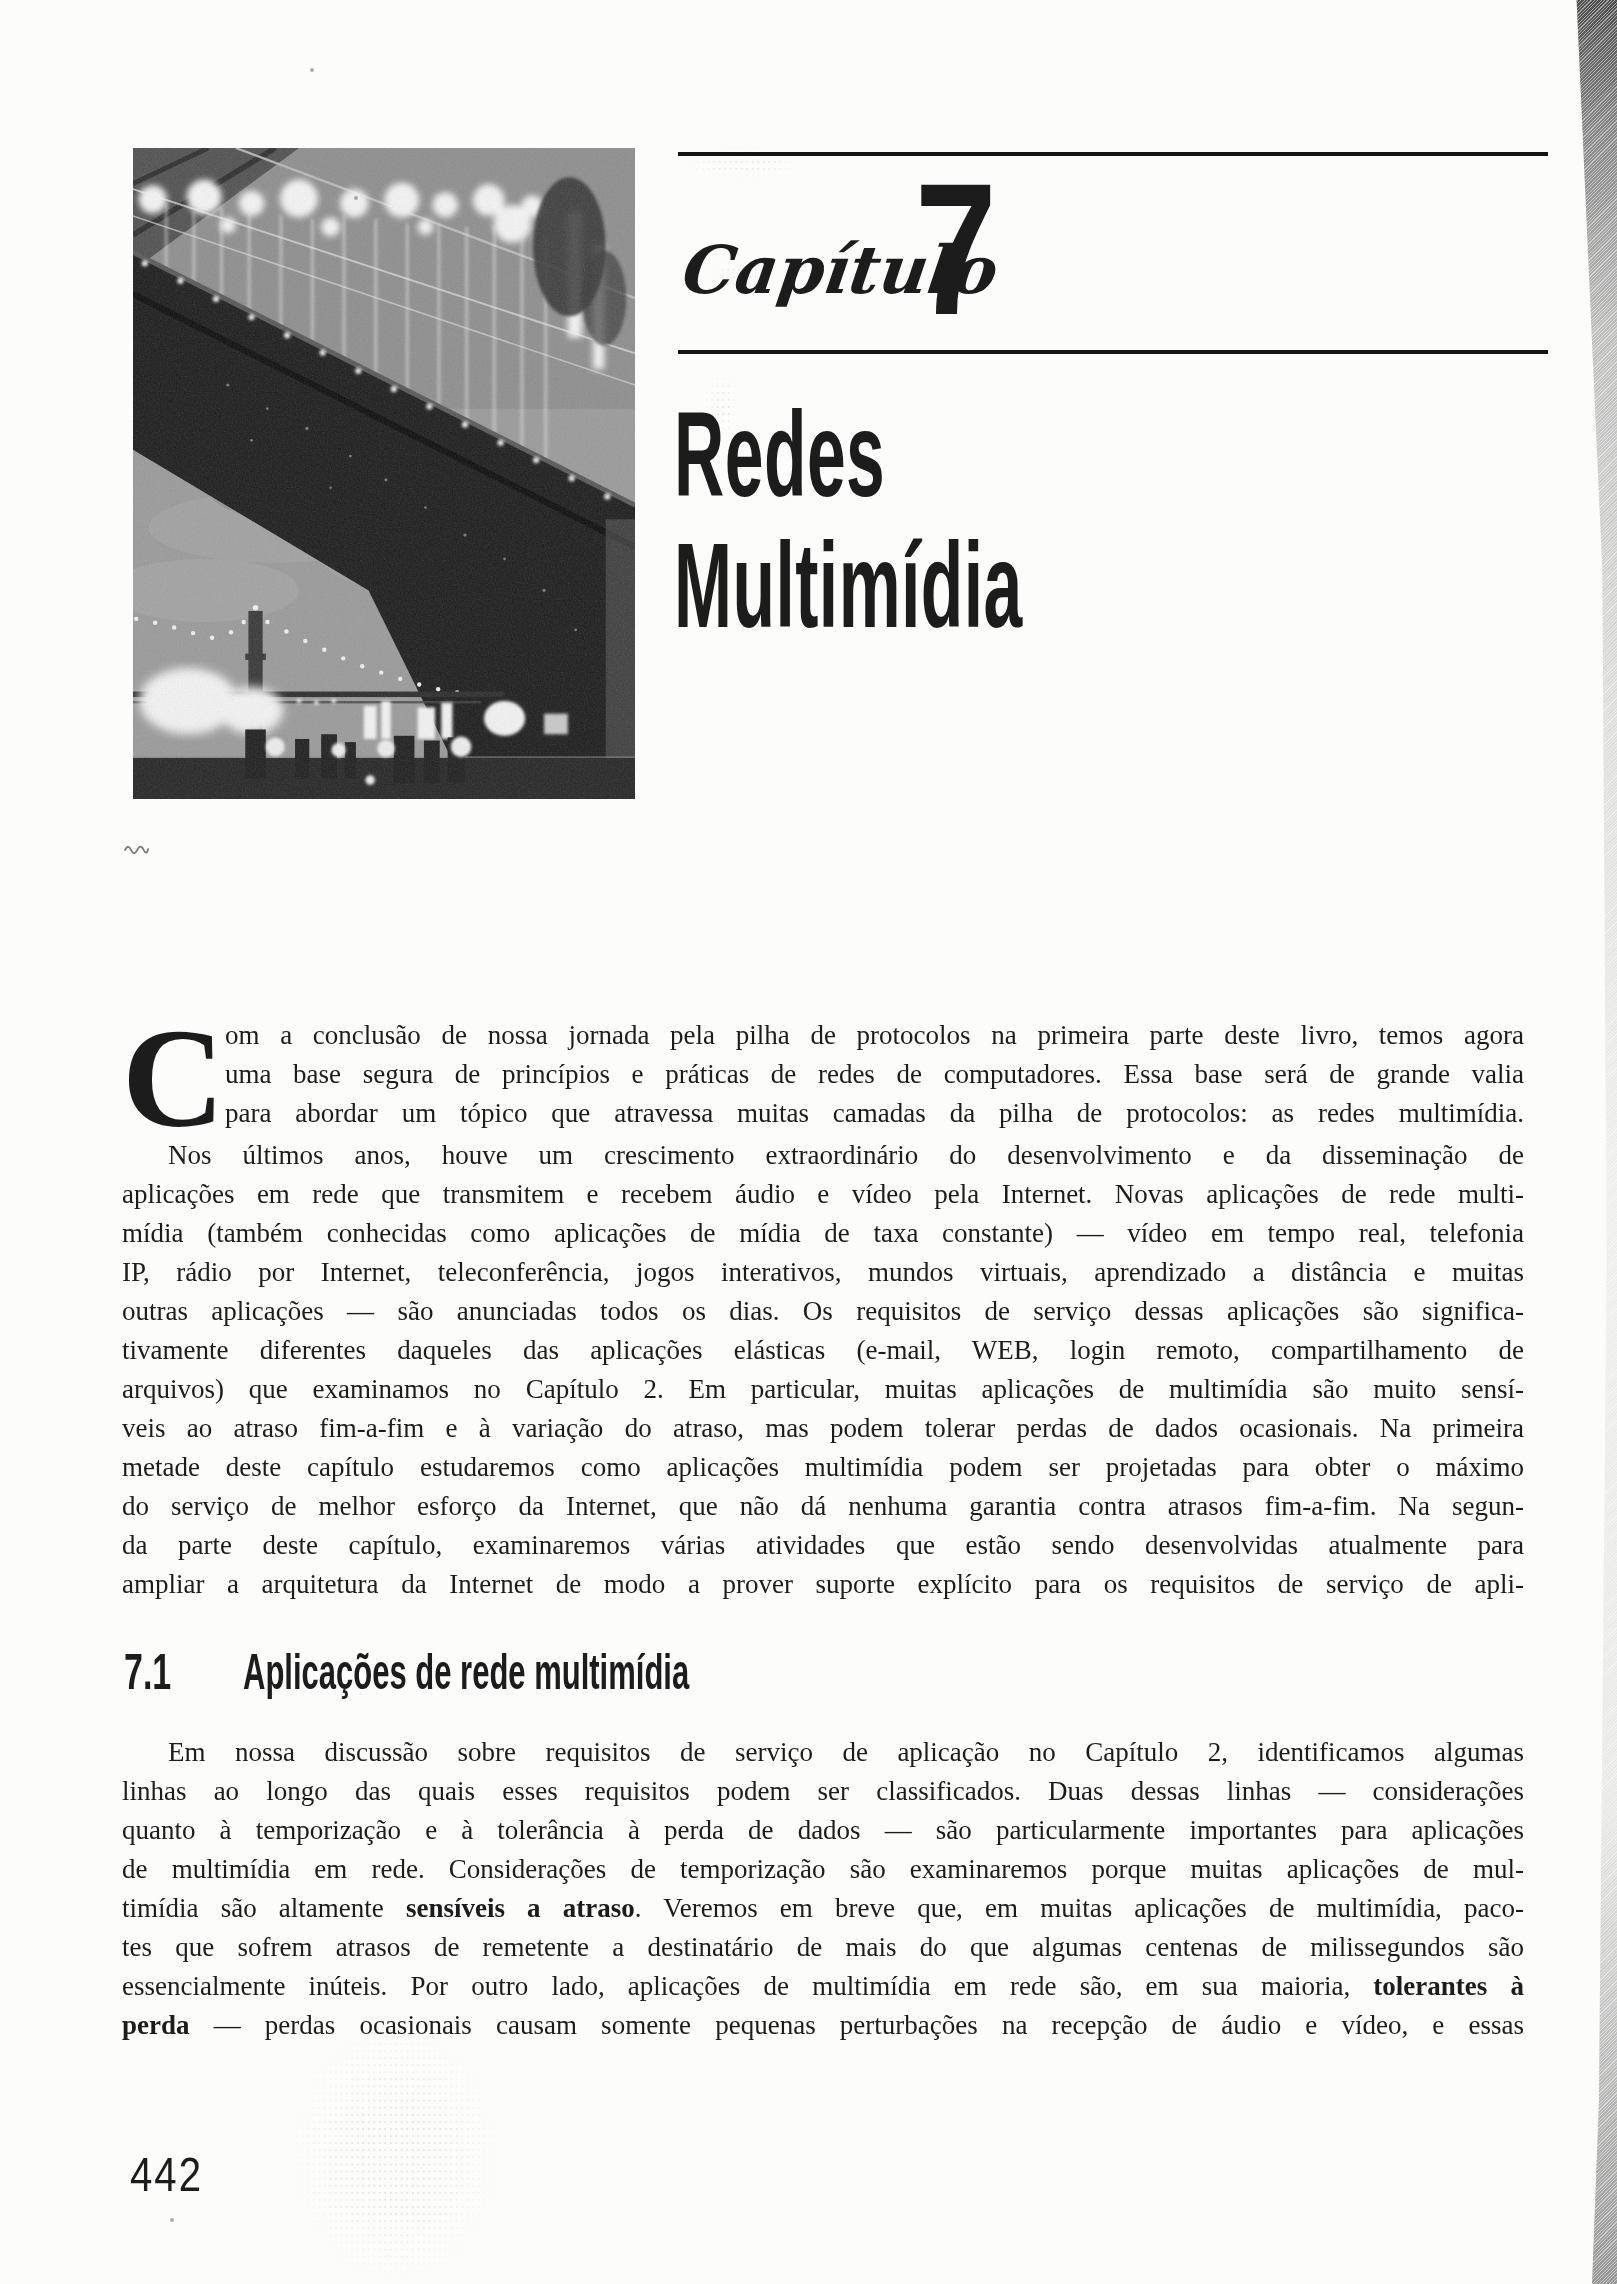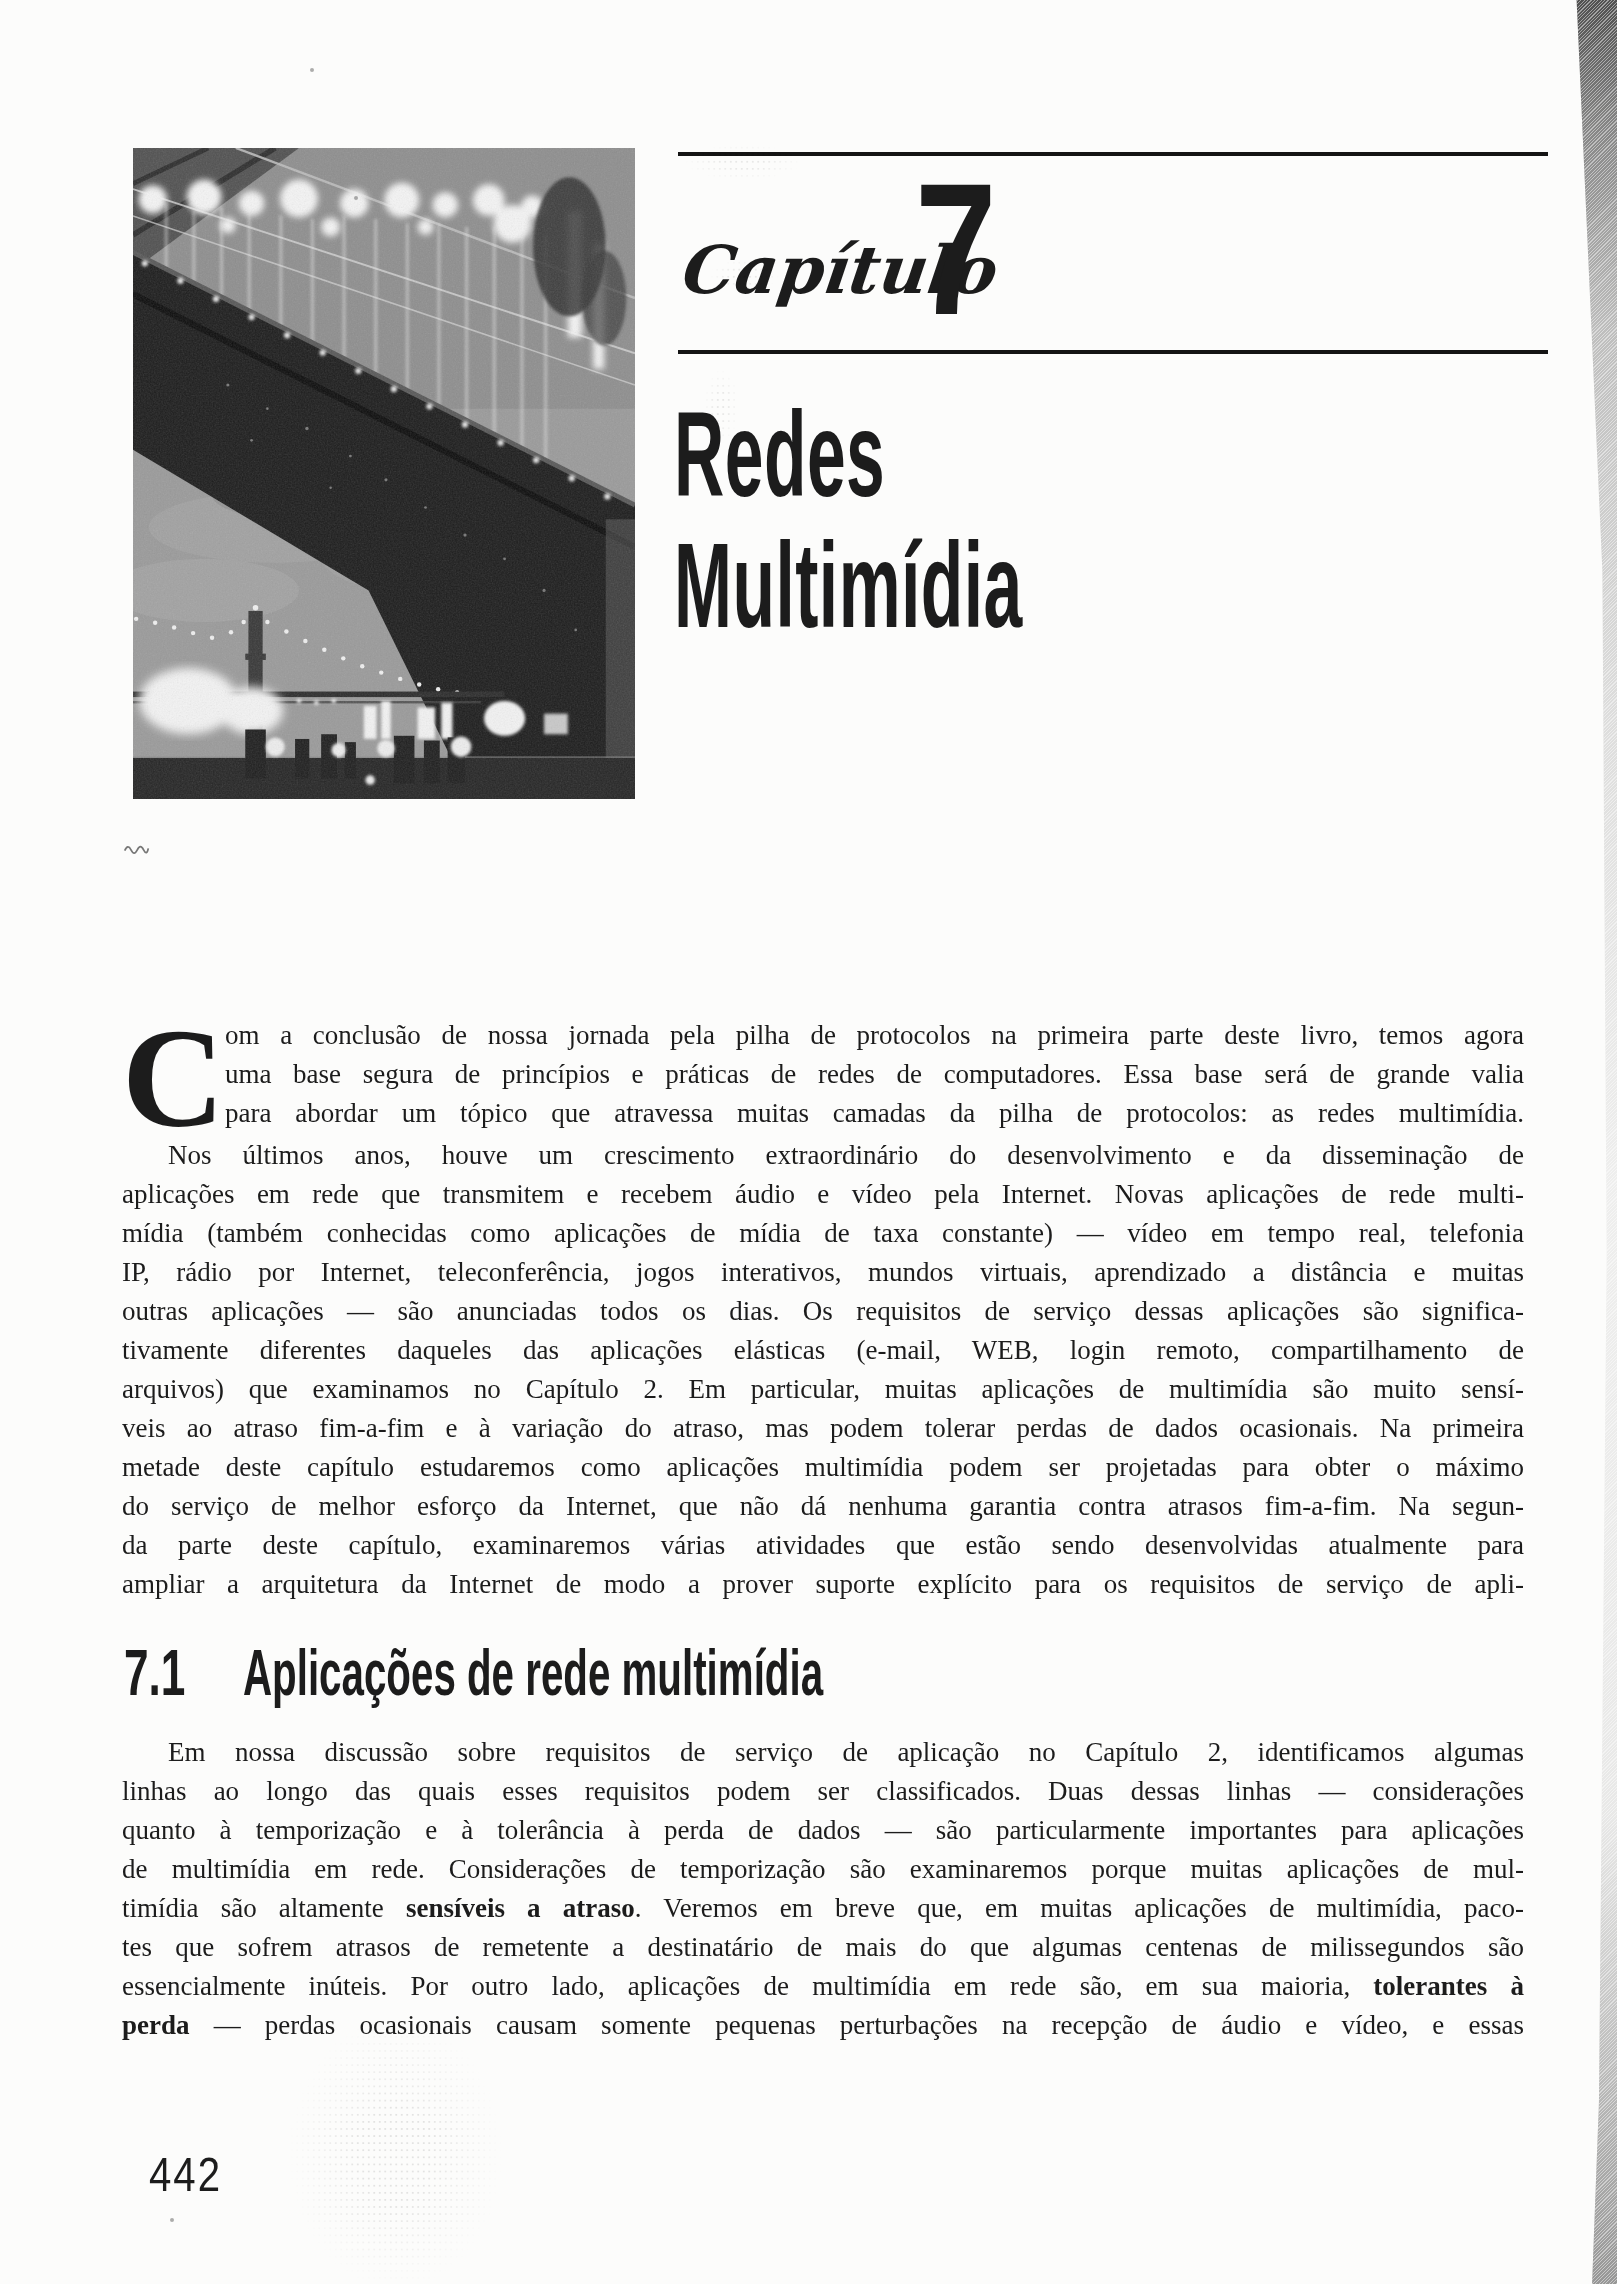--- a/index.html
+++ b/index.html
@@ -22,29 +22,29 @@
   .bodytext{position:absolute;left:122px;top:1016px;width:1402px;font-size:27px;}
   .tline{text-align:justify;text-align-last:justify;height:39px;line-height:39px;overflow:hidden;}
   .tline.left{text-align:left;text-align-last:left;}
   .tline.indent{text-indent:46px;}
   .tline .b{font-weight:bold;}
   #para1{position:relative;padding-left:103px;}
   .dropcap{position:absolute;left:0px;top:3.2px;font-size:142px;line-height:118px;
            font-weight:bold;font-family:"Liberation Serif",serif;}
   #para2{margin-top:3px;}
   .sechead{margin-top:43px;height:54px;position:relative;font-family:"Liberation Sans",sans-serif;
-           font-weight:bold;font-size:65px;line-height:51px;white-space:nowrap;}
+           font-weight:bold;font-size:50px;line-height:51px;white-space:nowrap;}
   .sechead .num{position:absolute;left:1.6px;top:0;}
   .sechead .num .squeeze{transform:scaleX(0.68);}
   .sechead .ttl{position:absolute;left:121px;top:0;}
   .sechead .ttl .squeeze{transform:scaleX(0.62);}
   #para3{margin-top:32px;}
   
   .pagenum{position:absolute;left:130px;top:2150px;font-family:"Liberation Sans",sans-serif;
-           font-size:49px;line-height:49px;letter-spacing:2.4px;margin-left:19px;}
+           font-size:49px;line-height:49px;letter-spacing:2.4px;}
   .pagenum .squeeze{transform:scaleX(0.82);}
   
   .scan-edge{position:absolute;right:0;top:0;width:43px;height:2284px;
     background:linear-gradient(to bottom, rgba(50,50,50,0.85) 0px, rgba(55,55,55,0.6) 126px,
       rgba(60,60,60,0.32) 332px, rgba(60,60,60,0.16) 711px, rgba(60,60,60,0.07) 1185px,
       rgba(60,60,60,0.10) 1816px, rgba(50,50,50,0.5) 2284px);
     clip-path:polygon(100% 0%,100% 100%,42% 100%,58% 92%,76% 55%,66% 25%,6% 0%);}
   .scan-edge::after{content:"";position:absolute;inset:0;
     background:repeating-linear-gradient(135deg, rgba(255,255,255,0.45) 0 0.8px, transparent 0.8px 2.4px);}
   .dotnoise{position:absolute;background-image:radial-gradient(circle, rgba(0,0,0,0.18) 0.8px, transparent 1.3px);

